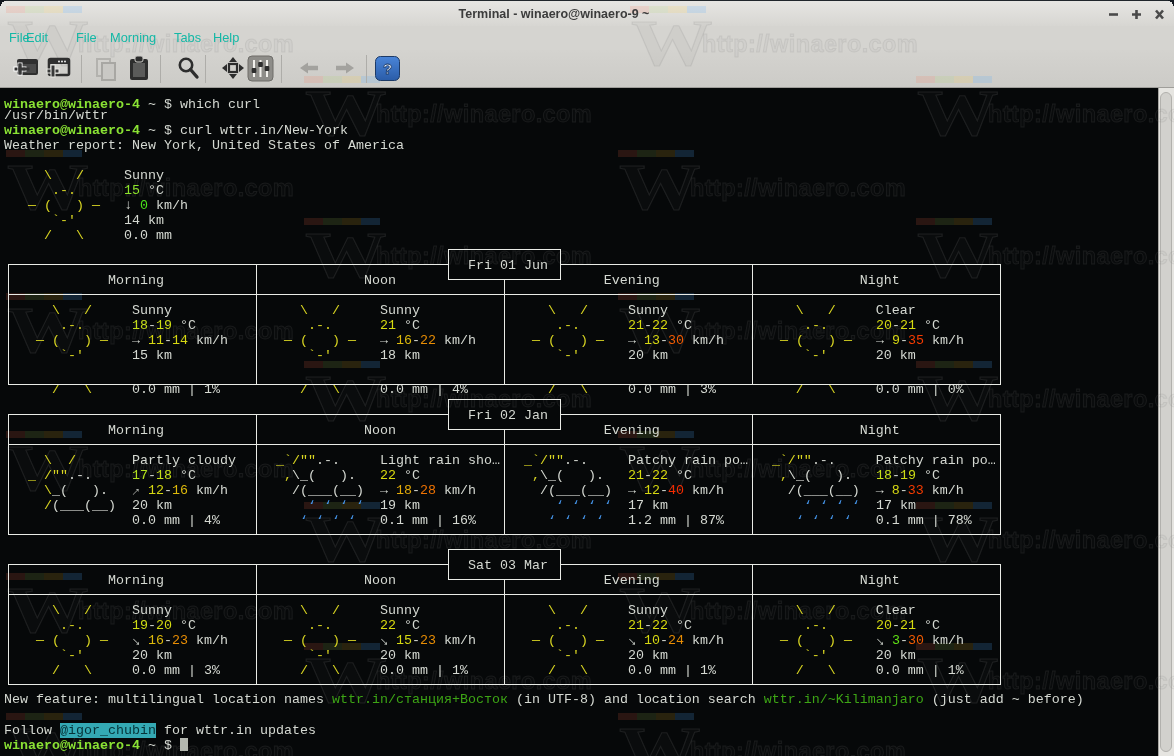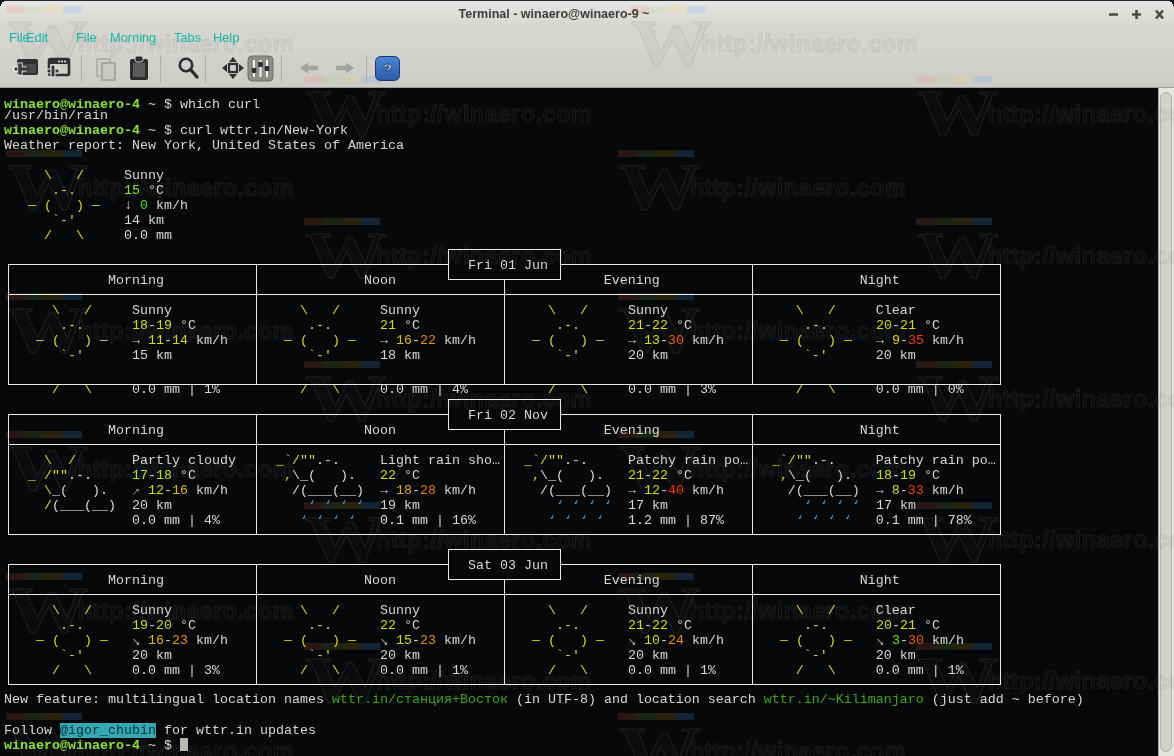--- a/index.html
+++ b/index.html
@@ -156,43 +156,43 @@
 <div style="position:absolute;left:63px;top:713px;width:19px;height:7px;background:rgba(82,173,255,0.18)"></div>
 <div class="wmW" style="left:7px;top:720px">W</div>
 <div class="wmT" style="left:78px;top:738px">http://winaero.com</div>
 <div style="position:absolute;left:618px;top:713px;width:19px;height:7px;background:rgba(255,109,73,0.145)"></div>
 <div style="position:absolute;left:637px;top:713px;width:19px;height:7px;background:rgba(170,210,95,0.14)"></div>
 <div style="position:absolute;left:656px;top:713px;width:19px;height:7px;background:rgba(255,206,48,0.14)"></div>
 <div style="position:absolute;left:675px;top:713px;width:19px;height:7px;background:rgba(82,173,255,0.18)"></div>
 <div class="wmW" style="left:619px;top:720px">W</div>
 <div class="wmT" style="left:690px;top:738px">http://winaero.com</div>
 <div class="tl" style="top:97px"><span class="g">winaero@winaero-4</span> ~ $ which curl</div>
-<div class="tl" style="top:108px">/usr/bin/rain</div>
+<div class="tl" style="top:108px">/usr/bin/wttr</div>
 <div class="tl" style="top:123px"><span class="g">winaero@winaero-4</span> ~ $ curl wttr.in/New-York</div>
 <div class="tl" style="top:138px">Weather report: New York, United States of America</div>
 <div class="tl" style="top:168px">     <span class="y">\</span>   <span class="y">/</span>     Sunny</div>
 <div class="tl" style="top:183px">      <span class="y">.-.</span>      <span style="color:#8ce32a">15</span> °C</div>
 <div class="tl" style="top:198px">   <span class="y">―</span> <span class="y">(</span>   <span class="y">)</span> <span class="y">―</span>   ↓ <span style="color:#49e219">0</span> km/h</div>
 <div class="tl" style="top:213px">      <span class="y">`-'</span>      14 km</div>
 <div class="tl" style="top:228px">     <span class="y">/</span>   <span class="y">\</span>     0.0 mm</div>
 <div class="tl" style="top:258px">                                                          Fri 01 Jun</div>
 <div class="tl" style="top:273px">             Morning                         Noon                          Evening                         Night</div>
 <div class="tl" style="top:303px">      <span class="y">\</span>   <span class="y">/</span>     Sunny                <span class="y">\</span>   <span class="y">/</span>     Sunny                <span class="y">\</span>   <span class="y">/</span>     Sunny                <span class="y">\</span>   <span class="y">/</span>     Clear</div>
 <div class="tl" style="top:318px">       <span class="y">.-.</span>      <span style="color:#c4dd18">18</span>-<span style="color:#cedc14">19</span> °C              <span class="y">.-.</span>      <span style="color:#d8dc10">21</span> °C                 <span class="y">.-.</span>      <span style="color:#d8dc10">21</span>-<span style="color:#dbdb0e">22</span> °C              <span class="y">.-.</span>      <span style="color:#d5db12">20</span>-<span style="color:#d8dc10">21</span> °C</div>
 <div class="tl" style="top:333px">    <span class="y">―</span> <span class="y">(</span>   <span class="y">)</span> <span class="y">―</span>   → <span style="color:#d6d812">11</span>-<span style="color:#d6d812">14</span> km/h       <span class="y">―</span> <span class="y">(</span>   <span class="y">)</span> <span class="y">―</span>   → <span style="color:#ddb90b">16</span>-<span style="color:#e88d04">22</span> km/h       <span class="y">―</span> <span class="y">(</span>   <span class="y">)</span> <span class="y">―</span>   → <span style="color:#d6d812">13</span>-<span style="color:#f25b02">30</span> km/h       <span class="y">―</span> <span class="y">(</span>   <span class="y">)</span> <span class="y">―</span>   → <span style="color:#d6d812">9</span>-<span style="color:#f63b01">35</span> km/h</div>
 <div class="tl" style="top:348px">       <span class="y">`-'</span>      15 km                 <span class="y">`-'</span>      18 km                 <span class="y">`-'</span>      20 km                 <span class="y">`-'</span>      20 km</div>
 <div class="tl" style="top:382px">      <span class="y">/</span>   <span class="y">\</span>     0.0 mm | 1%          <span class="y">/</span>   <span class="y">\</span>     0.0 mm | 4%          <span class="y">/</span>   <span class="y">\</span>     0.0 mm | 3%          <span class="y">/</span>   <span class="y">\</span>     0.0 mm | 0%</div>
-<div class="tl" style="top:408px">                                                          Fri 02 Nov</div>
+<div class="tl" style="top:408px">                                                          Fri 02 Jan</div>
 <div class="tl" style="top:423px">             Morning                         Noon                          Evening                         Night</div>
 <div class="tl" style="top:453px">     <span class="y">\</span>  <span class="y">/</span>       Partly cloudy     <span class="y">_`/</span><span class="y">""</span>.-.     Light rain sho…   <span class="y">_`/</span><span class="y">""</span>.-.     Patchy rain po…   <span class="y">_`/</span><span class="y">""</span>.-.     Patchy rain po…</div>
 <div class="tl" style="top:468px">   <span class="y">_ /</span><span class="y">""</span>.-.     <span style="color:#b2e01e">17</span>-<span style="color:#c4dd18">18</span> °C           <span class="y">,</span>\_(   ).   <span style="color:#dbdb0e">22</span> °C              <span class="y">,</span>\_(   ).   <span style="color:#d8dc10">21</span>-<span style="color:#dbdb0e">22</span> °C           <span class="y">,</span>\_(   ).   <span style="color:#c4dd18">18</span>-<span style="color:#cedc14">19</span> °C</div>
 <div class="tl" style="top:483px">     <span class="y">\</span>_(   ).   <span class="ar" style="transform:rotate(-45deg)">→</span> <span style="color:#d6d812">12</span>-<span style="color:#ddb90b">16</span> km/h        /(___(__)  → <span style="color:#e2a908">18</span>-<span style="color:#ef7202">28</span> km/h        /(___(__)  → <span style="color:#d6d812">12</span>-<span style="color:#f72c00">40</span> km/h        /(___(__)  → <span style="color:#d6d812">8</span>-<span style="color:#f63b01">33</span> km/h</div>
 <div class="tl" style="top:498px">     <span class="y">/</span>(___(__)  20 km                 <span class="b">‘ ‘ ‘ ‘</span>  19 km                 <span class="b">‘ ‘ ‘ ‘</span>  17 km                 <span class="b">‘ ‘ ‘ ‘</span>  17 km</div>
 <div class="tl" style="top:513px">                0.0 mm | 4%          <span class="b">‘ ‘ ‘ ‘</span>   0.1 mm | 16%         <span class="b">‘ ‘ ‘ ‘</span>   1.2 mm | 87%         <span class="b">‘ ‘ ‘ ‘</span>   0.1 mm | 78%</div>
-<div class="tl" style="top:558px">                                                          Sat 03 Jun</div>
+<div class="tl" style="top:558px">                                                          Sat 03 Mar</div>
 <div class="tl" style="top:573px">             Morning                         Noon                          Evening                         Night</div>
 <div class="tl" style="top:603px">      <span class="y">\</span>   <span class="y">/</span>     Sunny                <span class="y">\</span>   <span class="y">/</span>     Sunny                <span class="y">\</span>   <span class="y">/</span>     Sunny                <span class="y">\</span>   <span class="y">/</span>     Clear</div>
 <div class="tl" style="top:618px">       <span class="y">.-.</span>      <span style="color:#cedc14">19</span>-<span style="color:#d5db12">20</span> °C              <span class="y">.-.</span>      <span style="color:#dbdb0e">22</span> °C                 <span class="y">.-.</span>      <span style="color:#d8dc10">21</span>-<span style="color:#dbdb0e">22</span> °C              <span class="y">.-.</span>      <span style="color:#d5db12">20</span>-<span style="color:#d8dc10">21</span> °C</div>
 <div class="tl" style="top:633px">    <span class="y">―</span> <span class="y">(</span>   <span class="y">)</span> <span class="y">―</span>   <span class="ar" style="transform:rotate(45deg)">→</span> <span style="color:#ddb90b">16</span>-<span style="color:#e88d04">23</span> km/h       <span class="y">―</span> <span class="y">(</span>   <span class="y">)</span> <span class="y">―</span>   <span class="ar" style="transform:rotate(45deg)">→</span> <span style="color:#d6d812">15</span>-<span style="color:#e88d04">23</span> km/h       <span class="y">―</span> <span class="y">(</span>   <span class="y">)</span> <span class="y">―</span>   <span class="ar" style="transform:rotate(45deg)">→</span> <span style="color:#d6d812">10</span>-<span style="color:#e88d04">24</span> km/h       <span class="y">―</span> <span class="y">(</span>   <span class="y">)</span> <span class="y">―</span>   <span class="ar" style="transform:rotate(45deg)">→</span> <span style="color:#5fe015">3</span>-<span style="color:#f25b02">30</span> km/h</div>
 <div class="tl" style="top:648px">       <span class="y">`-'</span>      20 km                 <span class="y">`-'</span>      20 km                 <span class="y">`-'</span>      20 km                 <span class="y">`-'</span>      20 km</div>
 <div class="tl" style="top:663px">      <span class="y">/</span>   <span class="y">\</span>     0.0 mm | 3%          <span class="y">/</span>   <span class="y">\</span>     0.0 mm | 1%          <span class="y">/</span>   <span class="y">\</span>     0.0 mm | 1%          <span class="y">/</span>   <span class="y">\</span>     0.0 mm | 1%</div>
 <div class="tl" style="top:692px">New feature: multilingual location names <span class="lnk">wttr.in/станция+Восток</span> (in UTF-8) and location search <span class="lnk">wttr.in/~Kilimanjaro</span> (just add ~ before)</div>
 <div class="tl" style="top:723px">Follow <span class="hl">@igor_chubin</span> for wttr.in updates</div>
 <div class="tl" style="top:738px"><span class="g">winaero@winaero-4</span> ~ $ </div>
 <div class="abs" style="left:180px;top:738px;width:8px;height:13px;background:#b4b8b0"></div>

